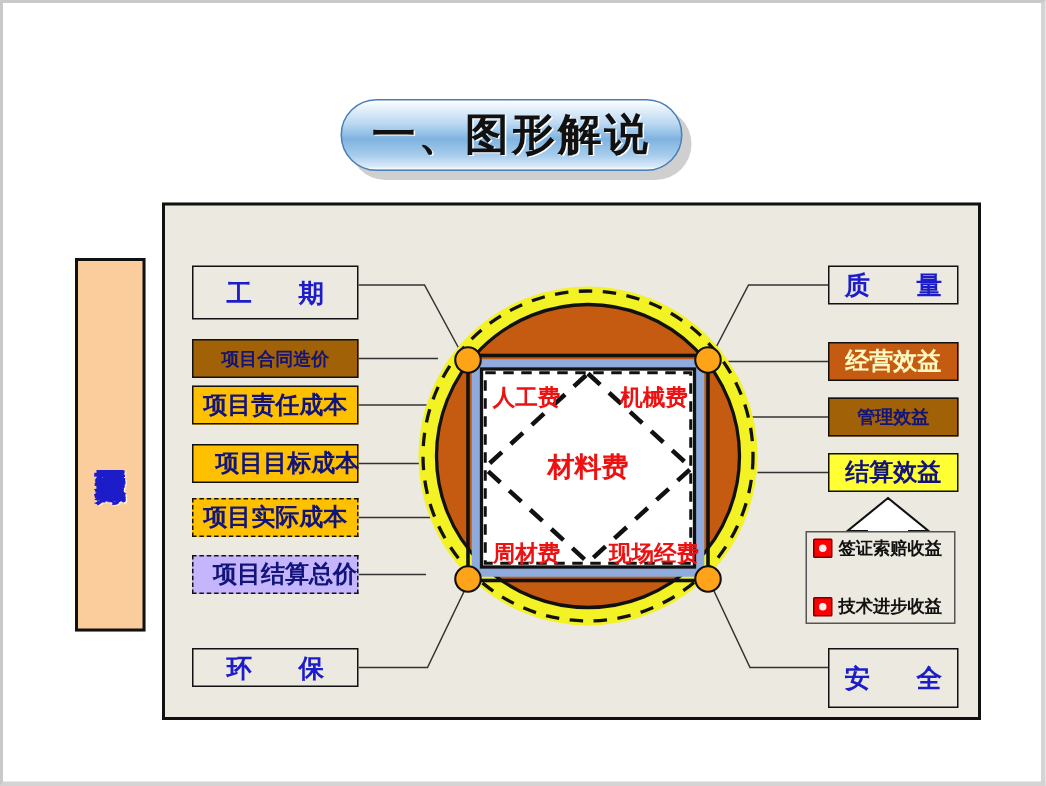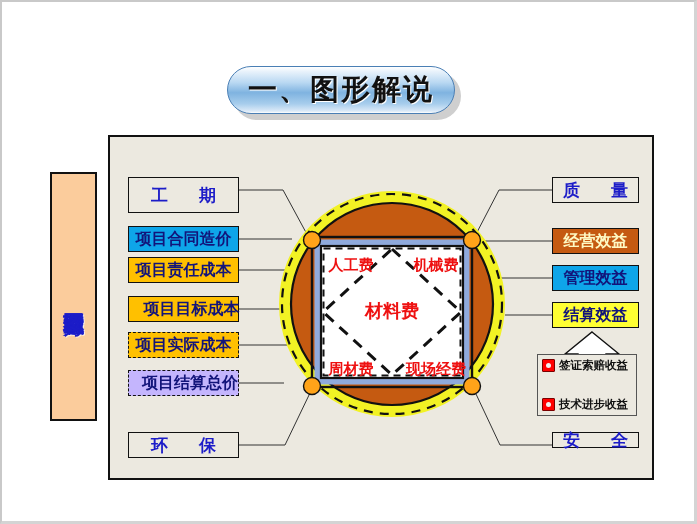--- a/index.html
+++ b/index.html
@@ -116,24 +116,24 @@
   }
   .plain-box {
     background: #ece9e0;
     border: 1.5px solid #111111;
     color: #1c1cc8;
     font-size: 17px;
     letter-spacing: 7px;
     text-indent: 7px;
   }
   .steel-box {
-    background: #0ea5e9;
-    border: 1.5px solid #111111;
-    color: #12147a;
-    font-size: 16px;
+    background: #a16207;
+    border: 1.5px solid #111111;
+    color: #12147a;
+    font-size: 12px;
   }
   .gold-box {
     background: #ffc000;
     border: 1.5px solid #111111;
     color: #12147a;
     font-size: 16px;
   }
   .gold-box-dashed {
     background: #ffc000;
     border: 1.5px dashed #111111;
@@ -318,21 +318,21 @@
   </div>
   <div class="label-box orange-box" style="left:550px; top:226px; width:87px; height:26px;">
     <span>经营效益</span>
   </div>
   <div class="label-box steel-box" style="left:550px; top:263px; width:87px; height:26px;">
     <span>管理效益</span>
   </div>
   <div class="label-box yellow-box" style="left:550px; top:300px; width:87px; height:26px;">
     <span>结算效益</span>
   </div>
-  <div class="label-box plain-box" style="left:550px; top:430px; width:87px; height:16px;">
+  <div class="label-box plain-box" style="left:550px; top:430px; width:87px; height:40px;">
     <span>安　全</span>
   </div>
 
   <div id="benefit-list">
     <div class="benefit-item">
       <span class="bullet-red"></span>
       <span>签证索赔收益</span>
     </div>
     <div class="benefit-item">
       <span class="bullet-red"></span>

